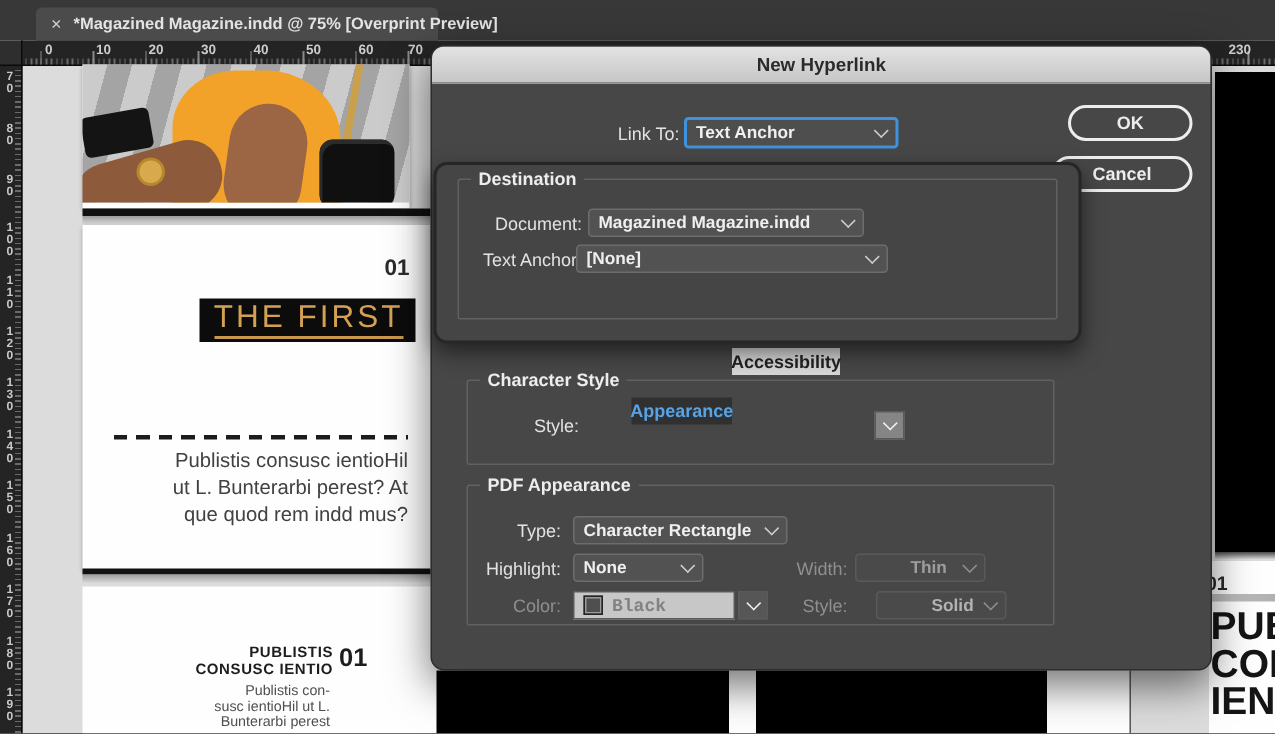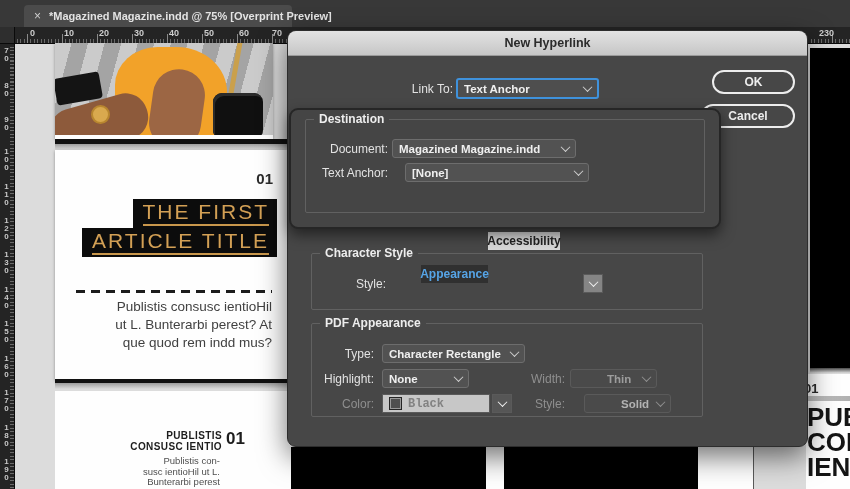--- a/index.html
+++ b/index.html
@@ -136,21 +136,20 @@
     <div style="left:178px;top:-6px;width:5px;height:62px;background:#caa04c;border-radius:2px;transform:rotate(10deg);"></div>
     <div style="left:158px;top:50px;width:50px;height:46px;background:#101010;border-radius:9px;box-shadow:inset 2px 3px 0 #2b2b2b;"></div>
   </div>
   <div class="rule-heavy" style="left:55px;top:139px;width:232px;"></div>
   <div class="rule-shadow" style="left:55px;top:144px;width:232px;"></div>
 
   <div class="page" style="left:55px;top:150px;width:232px;height:230px;"></div>
   <div class="pagenum" style="left:240px;top:170px;width:33px;text-align:right;font-size:15px;">01</div>
   <div class="art-title" style="left:70px;top:199px;width:207px;">
     <span class="line"><span>THE FIRST</span></span>
-    <span class="line"><span>ARTICLE TITLE</span></span>
   </div>
   <div class="dashed" style="left:76px;top:290px;width:196px;"></div>
   <div class="para" style="left:70px;top:298px;width:202px;">
     <span>Publistis consusc ientioHil</span><br>
     <span>ut L. Bunterarbi perest? At</span><br>
     <span>que quod rem indd mus?</span>
   </div>
   <div class="rule-heavy" style="left:55px;top:379px;width:232px;height:4px;"></div>
   <div class="rule-shadow" style="left:55px;top:383px;width:232px;"></div>
 
@@ -196,21 +195,21 @@
 
     <div class="panel">
       <div class="group" style="left:14px;top:9px;right:14px;bottom:14px;">
         <span class="legend">Destination</span>
         <div class="lbl" style="left:0px;top:22px;width:82px;">Document:</div>
         <div class="dd" style="left:86px;top:19px;width:184px;text-align:right;">
           <span>Magazined Magazine.indd</span>
             <span class="chev"></span>
         </div>
         <div class="lbl" style="left:0px;top:46px;width:82px;">Text Anchor:</div>
-        <div class="dd" style="left:99px;top:43px;width:184px;">
+        <div class="dd" style="left:78px;top:43px;width:208px;">
           <span>[None]</span>
             <span class="chev"></span>
         </div>
       </div>
     </div>
 
     <div class="tab active" style="left:133px;top:201px;width:67px;margin-top:33px;">Appearance</div>
     <div class="tab inactive" style="left:200px;top:201px;width:72px;">Accessibility</div>
 
     <div class="group" style="left:23px;top:222px;width:390px;height:55px;">

